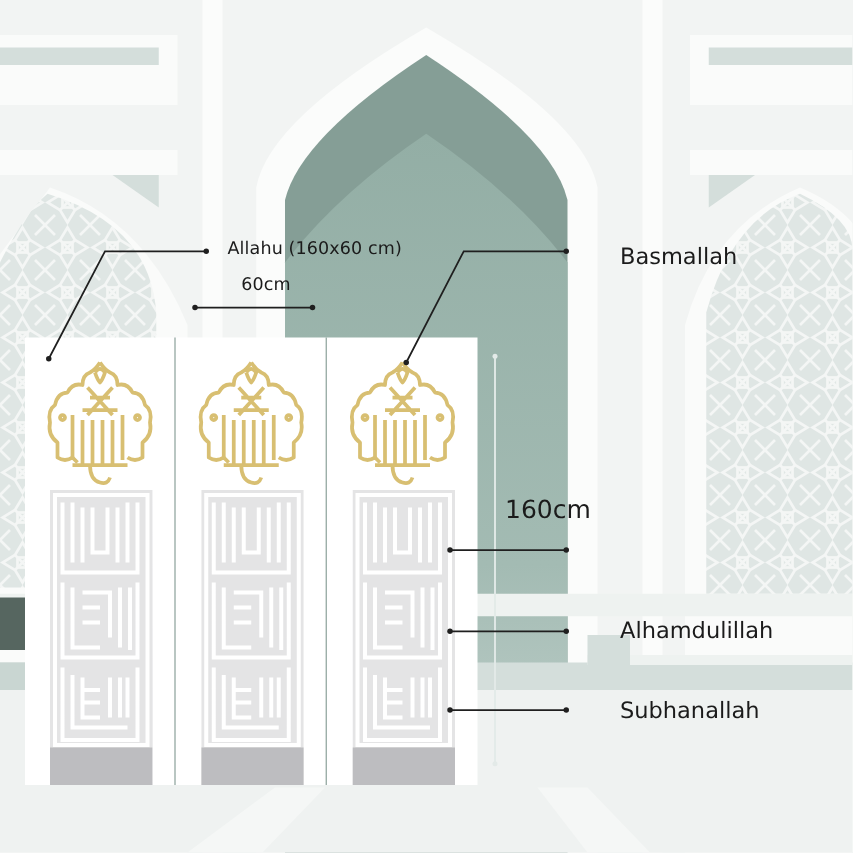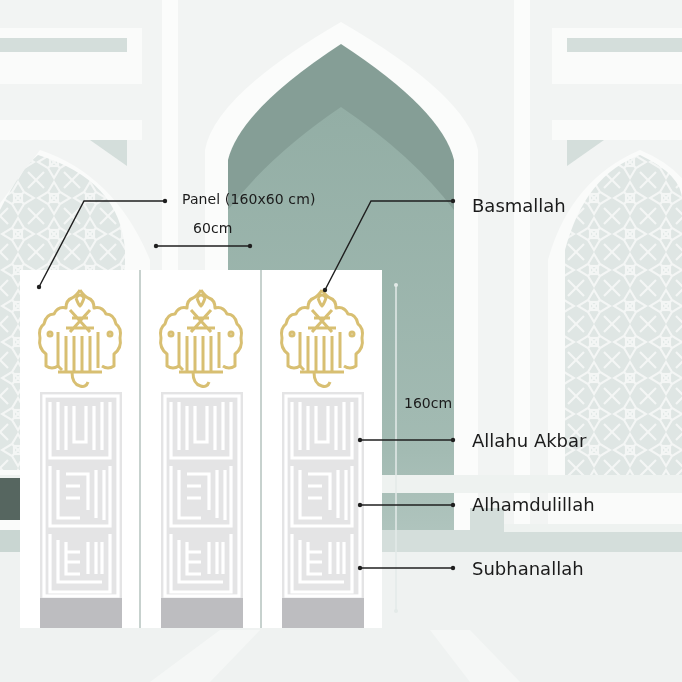--- a/index.html
+++ b/index.html
@@ -5,22 +5,22 @@
   * { margin: 0; padding: 0; box-sizing: border-box; }
   html, body { width: 682px; height: 682px; overflow: hidden; background: #f2f4f3; }
   body { position: relative; font-family: "Liberation Sans", "DejaVu Sans", sans-serif; }
   #scene { position: absolute; left: 0; top: 0; width: 682px; height: 682px; }
   .abs { position: absolute; }
   .label {
     position: absolute; color: #1b1b1b; white-space: nowrap;
     font-family: "DejaVu Sans", "Liberation Sans", sans-serif;
   }
   .label.small { font-size: 14px; letter-spacing: 0.1px; }
-  .label.big { font-size: 18px; }
-  .label.mid { font-size: 14px; }
+  .label.big { font-size: 18px; margin-left: 24px; }
+  .label.mid { font-size: 20px; }
 </style>
 </head>
 <body>
 
 <div id="scene">
 
   <svg class="abs" style="left:0;top:0" width="682" height="682" viewBox="0 0 682 682">
     <defs>
       <pattern id="geo" width="36" height="36" patternUnits="userSpaceOnUse">
         <rect width="36" height="36" fill="#dfe6e4"></rect>
@@ -194,21 +194,20 @@
       <circle cx="453" cy="201" r="2.2"></circle>
       <circle cx="360" cy="440" r="2.2"></circle>
       <circle cx="453" cy="440" r="2.2"></circle>
       <circle cx="360" cy="505" r="2.2"></circle>
       <circle cx="453" cy="505" r="2.2"></circle>
       <circle cx="360" cy="568" r="2.2"></circle>
       <circle cx="453" cy="568" r="2.2"></circle>
     </g>
   </svg>
 
-  <div class="label small" style="left:182px;top:191px">Panel (160x60 cm)</div>
+  <div class="label small" style="left:182px;top:191px">Allahu (160x60 cm)</div>
   <div class="label small" style="left:193px;top:220px">60cm</div>
   <div class="label mid" style="left:404px;top:395px">160cm</div>
 
   <div class="label big" style="left:472px;top:195px">Basmallah</div>
-  <div class="label big" style="left:472px;top:430px">Allahu Akbar</div>
   <div class="label big" style="left:472px;top:558px">Subhanallah</div>
   <div class="label big" style="left:472px;top:494px">Alhamdulillah</div>
 </div>
 
 </body></html>

